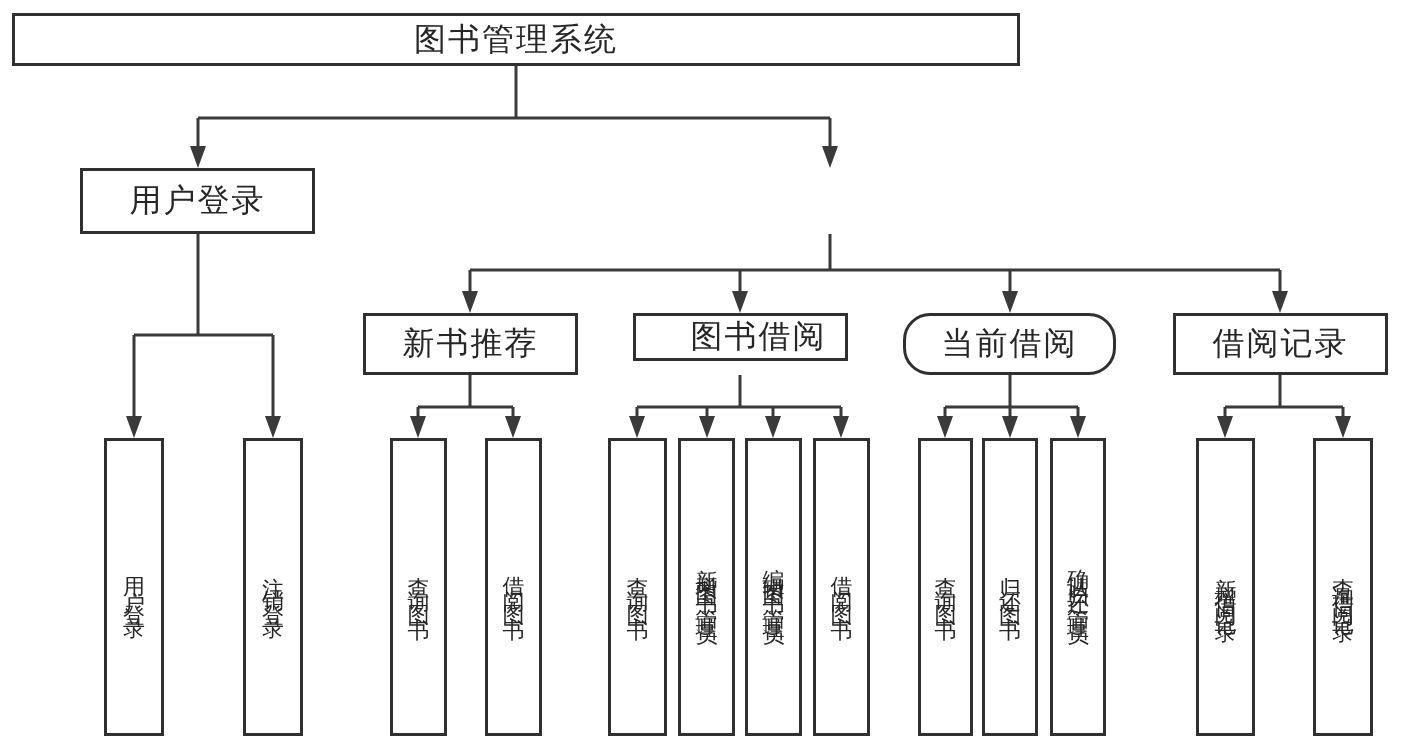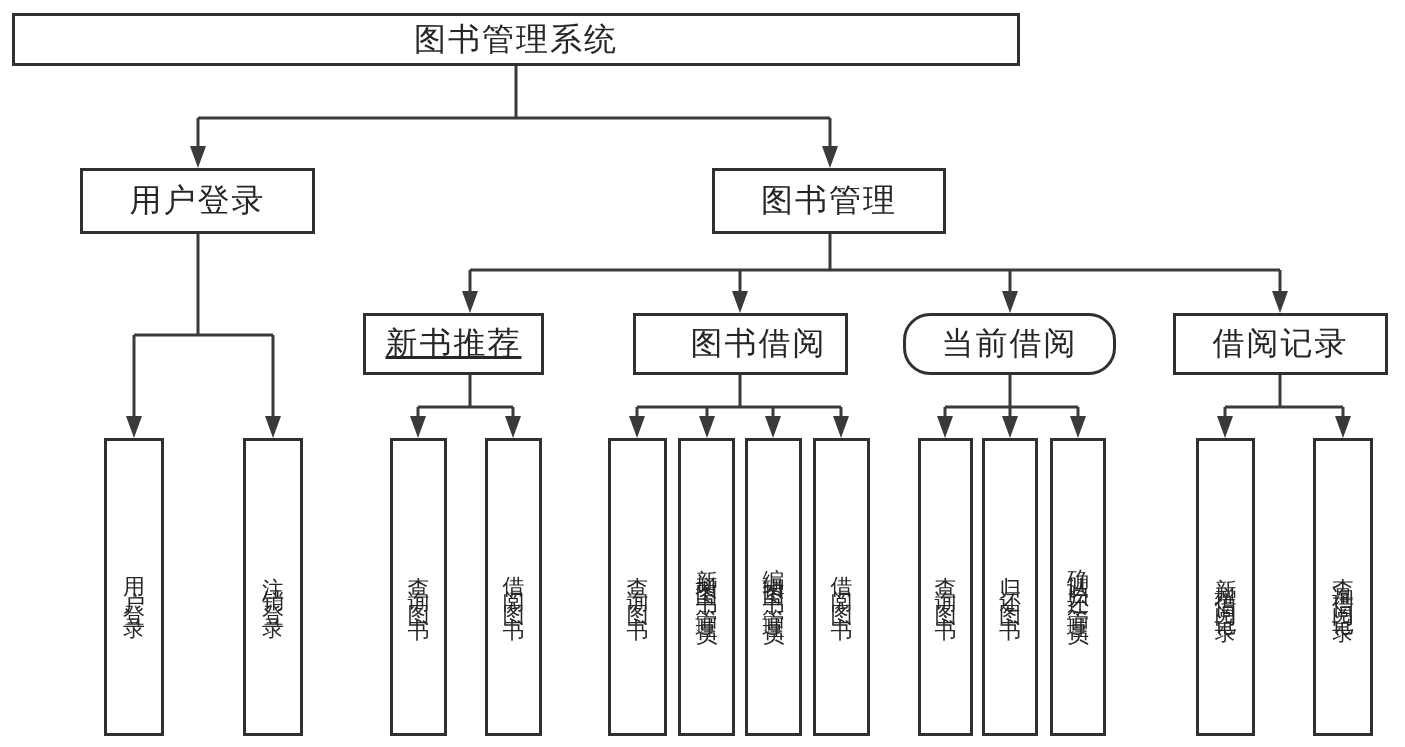--- a/index.html
+++ b/index.html
@@ -67,28 +67,25 @@
     </g>
   </svg>
 
   <div class="node" style="left:12px; top:13px; width:1008px; height:53px;">
     <span class="hlabel">图书管理系统</span>
   </div>
 
   <div class="node" style="left:80px; top:168px; width:235px; height:66px;">
     <span class="hlabel">用户登录</span>
   </div>
-  <div class="node" style="left:712px; top:168px; width:234px; height:66px;">
-    <span class="hlabel">图书管理</span>
-  </div>
 
-  <div class="node" style="left:363px; top:313px; width:181px; height:62px;text-decoration:underline;">
+  <div class="node" style="left:363px; top:313px; width:215px; height:62px;">
     <span class="hlabel">新书推荐</span>
   </div>
-  <div class="node" style="left:633px; top:313px; width:215px; height:62px;padding-left:36px;">
+  <div class="node" style="left:633px; top:313px; width:215px; height:48px;padding-left:36px;">
     <span class="hlabel">图书借阅</span>
   </div>
   <div class="node" style="left:903px; top:313px; width:213px; height:62px;border-radius:27px;">
     <span class="hlabel">当前借阅</span>
   </div>
   <div class="node" style="left:1173px; top:313px; width:215px; height:62px;">
     <span class="hlabel">借阅记录</span>
   </div>
 
   <div class="node vnode sp4" style="left:104px; top:438px; width:60px; height:298px;">

